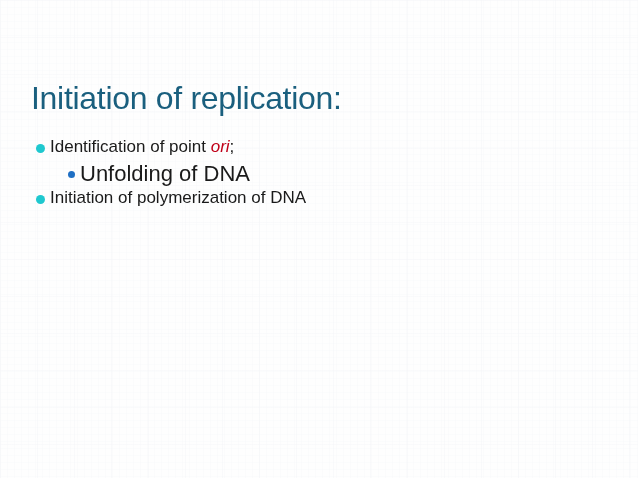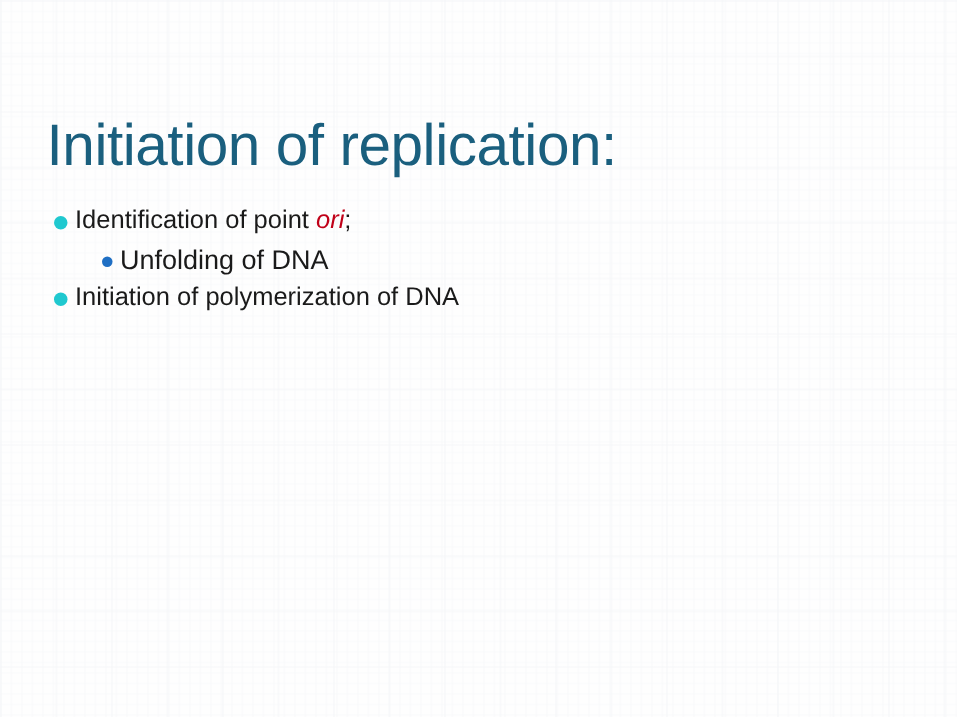--- a/index.html
+++ b/index.html
@@ -42,21 +42,21 @@
   #content {
     position: relative;
     z-index: 2;
   }
 
   .slide-title {
     position: absolute;
     left: 31px;
     top: 76px;
     margin: 0;
-    font-size: 39px;
+    font-size: 32px;
     font-weight: 400;
     line-height: 44px;
     letter-spacing: -0.3px;
     color: #1a5f7e;
     white-space: nowrap;
   }
 
   .body-list {
     position: absolute;
     left: 30px;
@@ -109,21 +109,21 @@
   .level-1 {
     margin-left: 0;
   }
 
   .level-2 {
     margin-left: 30px;
     margin-bottom: 0px;
   }
 
   .level-2 .bullet-text {
-    font-size: 18px;
+    font-size: 22px;
     line-height: 23px;
   }
 
   .em-ori {
     font-style: italic;
     color: #c00018;
   }
 </style>
 </head>
 <body>

